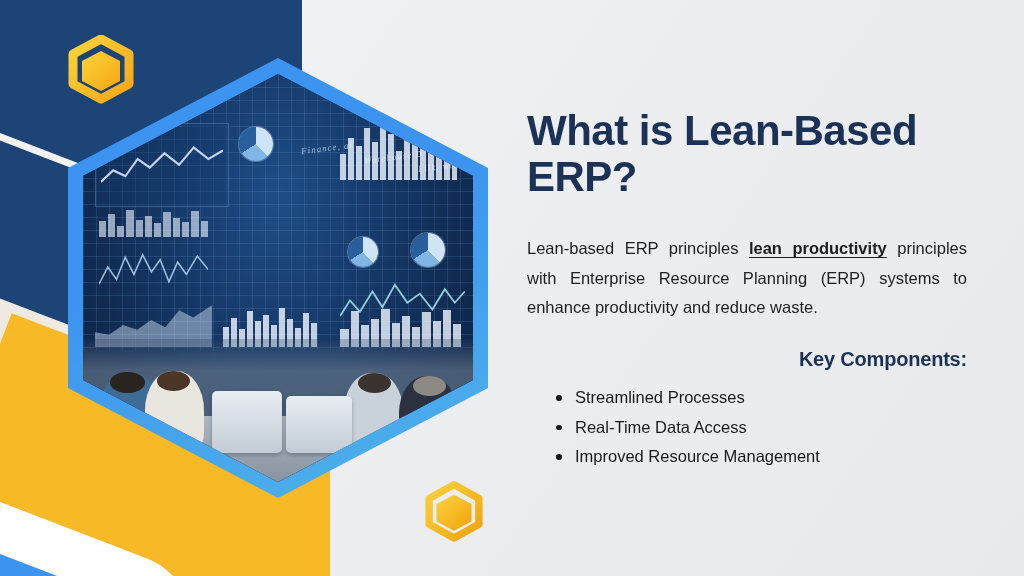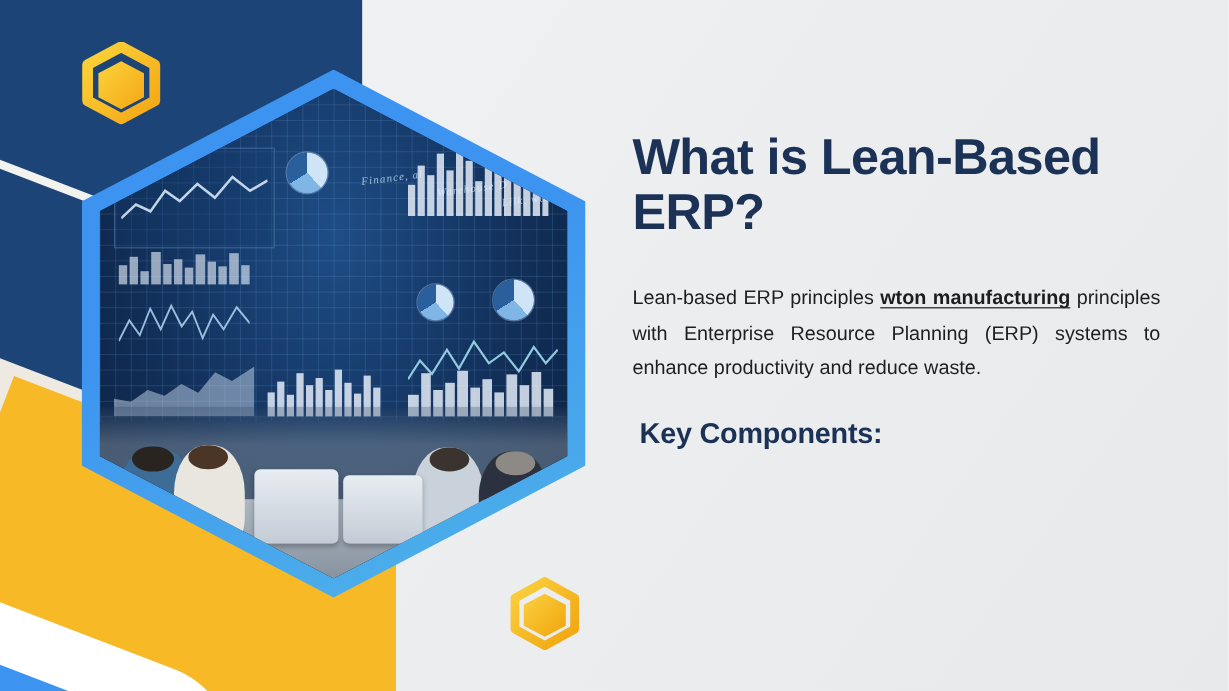--- a/index.html
+++ b/index.html
@@ -117,22 +117,23 @@
   .title{
     color:#1b3256;font-size:42px;font-weight:700;letter-spacing:-0.5px;
     margin:0 0 34px 0;line-height:1.1;
   }
   .para{
     color:#1e1e1e;font-size:16.5px;line-height:1.78;text-align:justify;
     margin:0 0 26px 0;
   }
   .para b{font-weight:700;text-decoration:underline;text-underline-offset:3px;}
   .subtitle{
-    color:#1b3256;font-size:24px;font-weight:700;margin:0 0 12px 6px;
+    color:#1b3256;font-size:20px;font-weight:700;margin:0 0 12px 6px;
     letter-spacing:-0.2px;
+    text-align:right;
   }
   .bullets{margin:0;padding:0 0 0 46px;list-style:none;}
   .bullets li{
     color:#1a1a1a;font-size:16.5px;line-height:1.78;position:relative;
     padding-left:2px;
   }
   .bullets li::before{
     content:"";position:absolute;left:-17px;top:12px;
     width:5.5px;height:5.5px;border-radius:50%;background:#1a1a1a;
   }
@@ -291,19 +292,24 @@
           <div class="monitor" style="left:52%;width:17%;height:40%;"></div>
         </div>
       </div>
     </div>
   </div>
 
   <div class="content">
 
     <h1 class="title">What is Lean-Based ERP?</h1>
 
-    <p class="para"><span>Lean-based ERP principles </span><b>wton manufacturing</b><span> principles with Enterprise Resource Planning (ERP) systems to enhance productivity and reduce waste.</span></p>
+    <p class="para"><span>Lean-based ERP principles </span><b>lean productivity</b><span> principles with Enterprise Resource Planning (ERP) systems to enhance productivity and reduce waste.</span></p>
 
     <h2 class="subtitle">Key Components:</h2>
 
+    <ul class="bullets">
+      <li>Streamlined Processes</li>
+      <li>Real-Time Data Access</li>
+      <li>Improved Resource Management</li>
+    </ul>
   </div>
 
 </div>
 
 </body></html>

